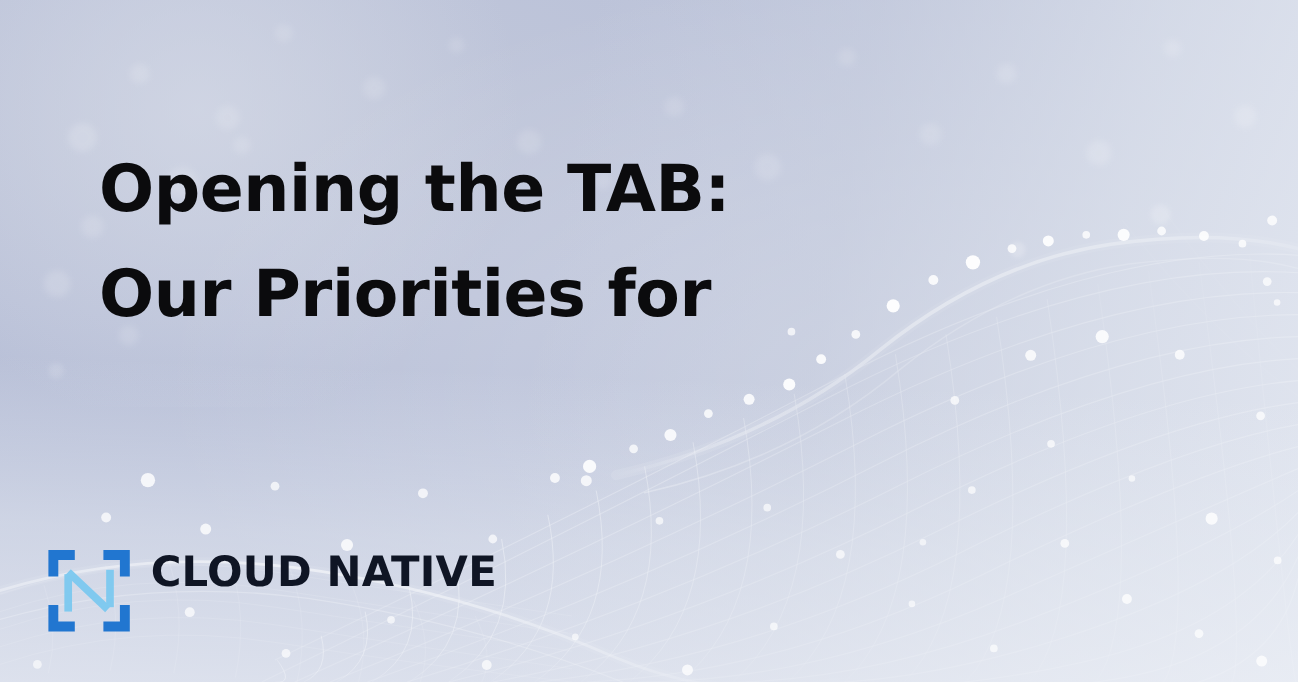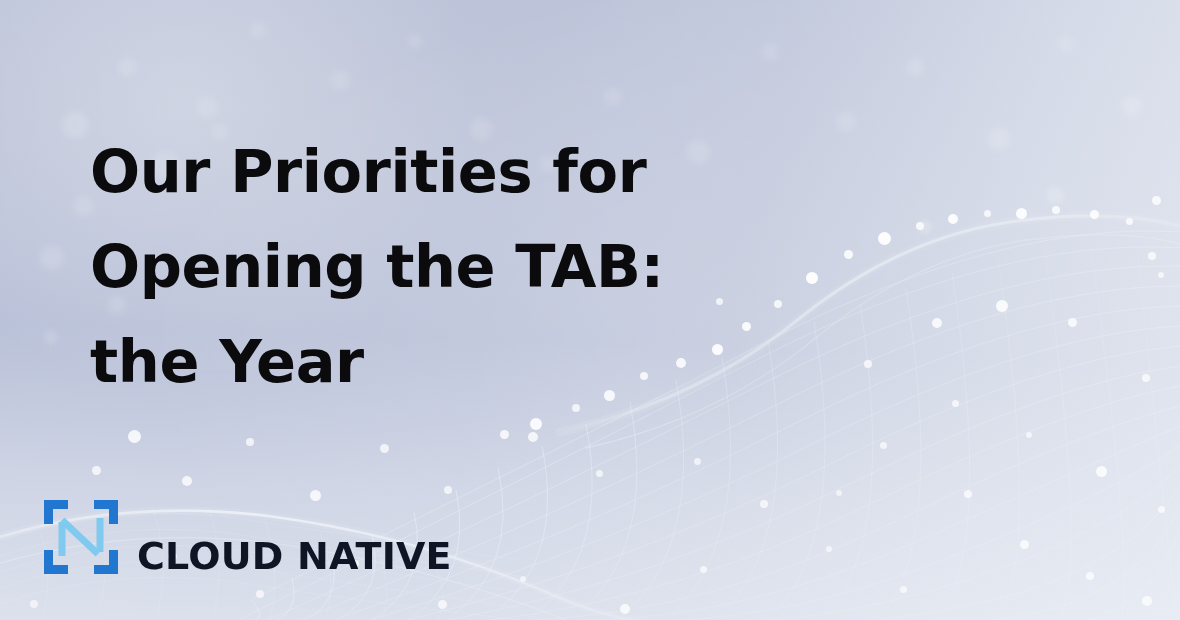--- a/index.html
+++ b/index.html
@@ -77,21 +77,21 @@
     color: #0b0b0d;
     white-space: nowrap;
   }
 
   
   .logo {
     position: absolute;
     left: 42px;
     top: 498px;
     display: flex;
-    align-items: flex-end;
+    align-items: flex-start;
     gap: 17px;
   }
   .logo-mark {
     width: 78px;
     height: 78px;
     position: relative;
     flex: 0 0 auto;
   }
   .logo-words {
     display: flex;
@@ -339,23 +339,22 @@
     <div class="bokeh" style="left:256px; top:590px; width:8px;  height:8px;  opacity:.68;"></div>
     <div class="bokeh" style="left:352px; top:560px; width:7px;  height:7px;  opacity:.66;"></div>
     <div class="bokeh" style="left:438px; top:600px; width:9px;  height:9px;  opacity:.7;"></div>
     <div class="bokeh" style="left:520px; top:576px; width:6px;  height:6px;  opacity:.62;"></div>
     <div class="bokeh" style="left:620px; top:604px; width:10px; height:10px; opacity:.75;"></div>
     <div class="bokeh" style="left:700px; top:566px; width:7px;  height:7px;  opacity:.66;"></div>
     <div class="bokeh" style="left:30px;  top:600px; width:8px;  height:8px;  opacity:.6;"></div>
   </div>
 
   <div class="title-block">
+    <div class="title-line">Opening the TAB:</div>
     <div class="title-line">Our Priorities for</div>
-    <div class="title-line">Opening the TAB:</div>
-    <div class="title-line">the Year</div>
   </div>
 
   <div class="logo">
 
     <div class="logo-mark">
       <svg viewBox="0 0 78 78" width="78" height="78" aria-hidden="true">
 
         <g stroke="#7cc9f0" stroke-width="7" fill="none" stroke-linecap="butt" opacity="0.95">
           <line x1="20" y1="58" x2="20" y2="24"></line>
           <line x1="20" y1="22" x2="56" y2="56"></line>

